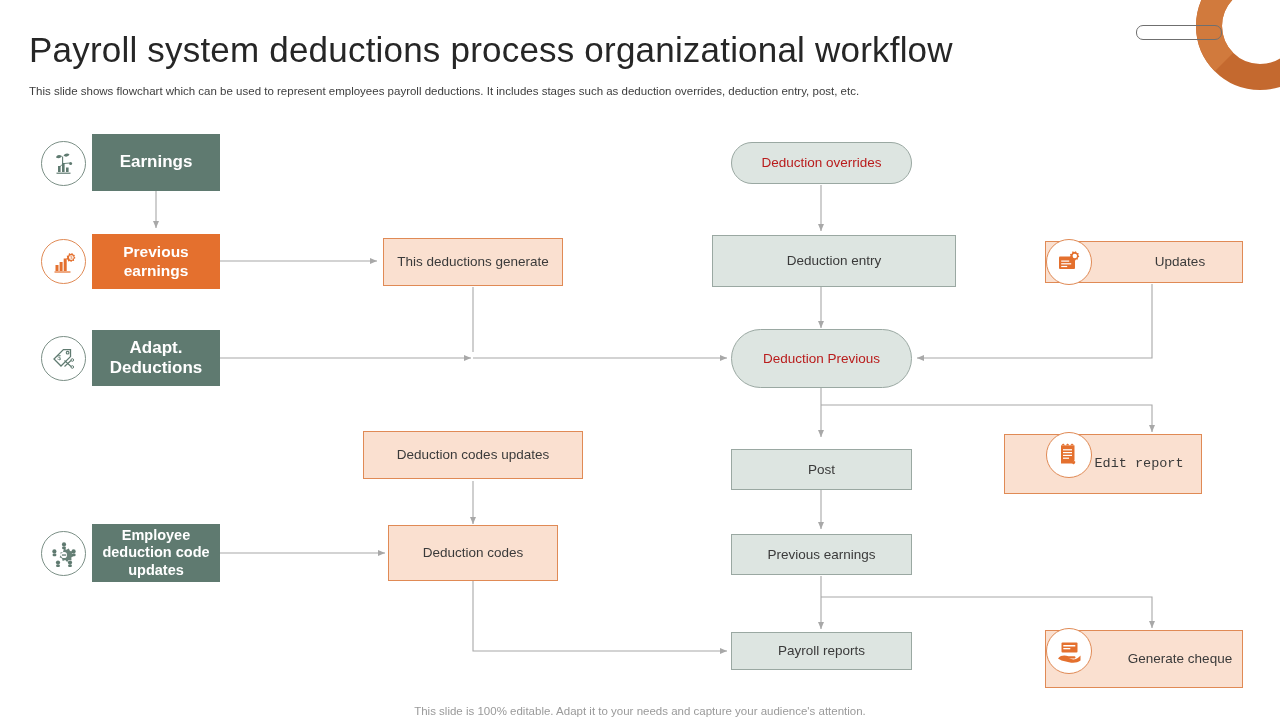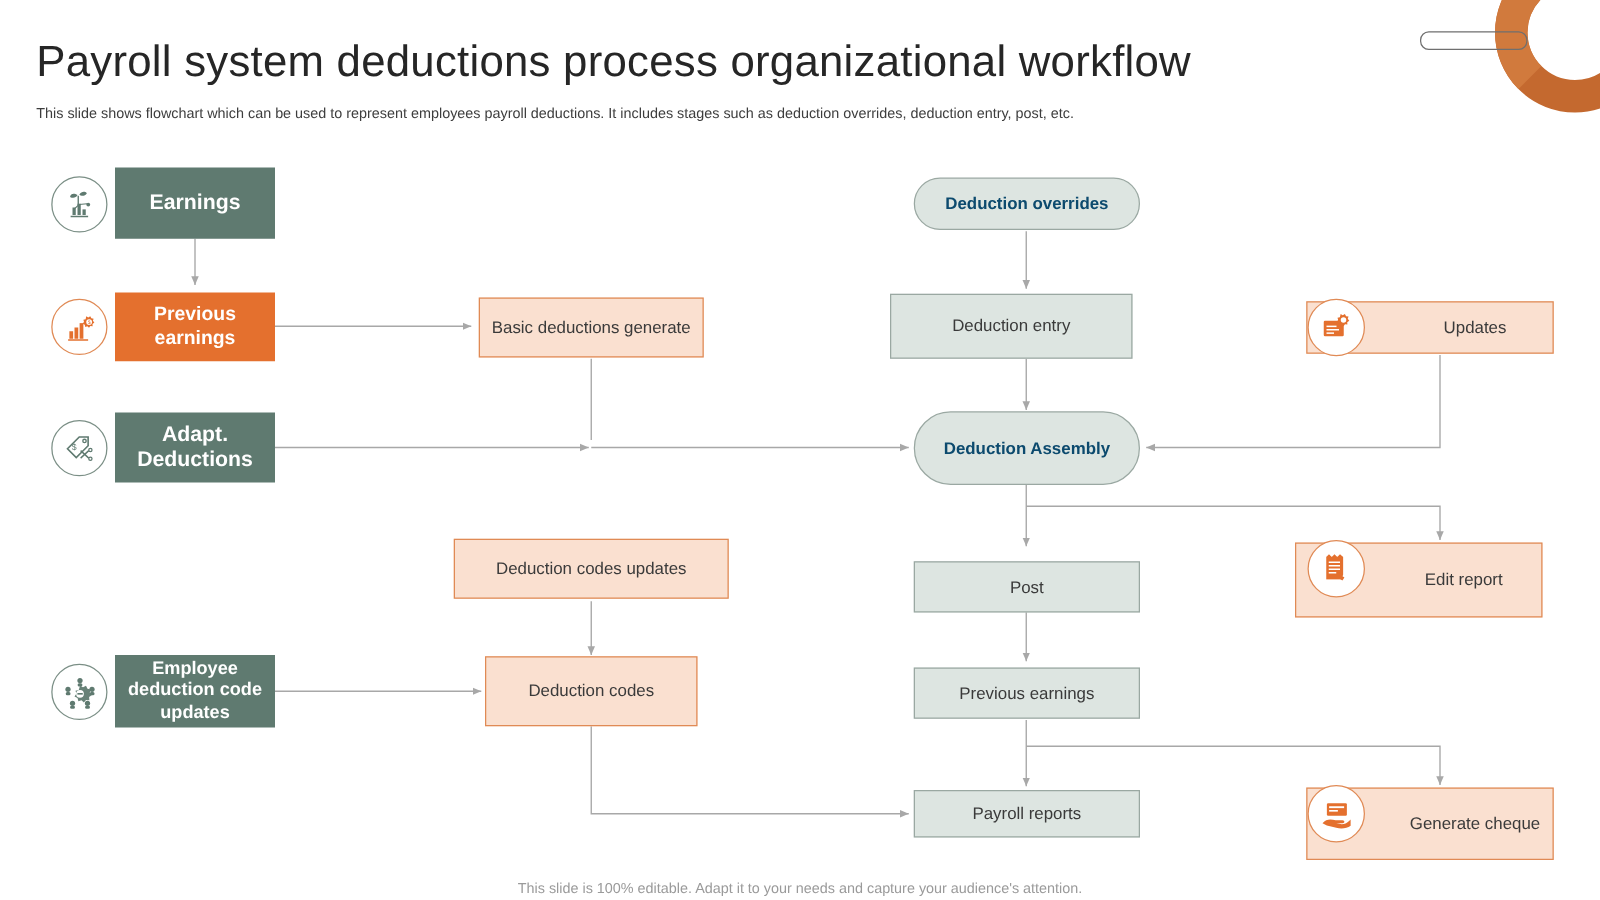--- a/index.html
+++ b/index.html
@@ -134,23 +134,22 @@
     background: #dde5e1;
     border: 1px solid #9aa8a2;
     color: #3a3a3a;
     font-size: 13.5px;
   }
   
   .node.sage-pill {
     background: #dde5e1;
     border: 1px solid #9aa8a2;
     border-radius: 999px;
-    color: #0c4a6e;
+    color: #b91c1c;
     font-size: 13.5px;
-    font-weight: bold;
   }
   
   .node.peach-bar {
     background: #fae0d0;
     border: 1px solid #e08a55;
     color: #3a3a3a;
     font-size: 13.5px;
     justify-content: center;
     padding-left: 72px;
   }
@@ -283,41 +282,41 @@
       <path d="M15 9.5 l2.4 1.3 2.4-1.2 1.2 2.4 2.6 .5 -.8 2.5 1.7 2 -2.2 1.6 .2 2.6 -2.7-.3 -1.7 2 -1.9-1.8 -2.5 .9 -.7-2.6 -2.4-1.2 1.5-2.2 -.7-2.5 2.6-.5 z" fill="#5f7a70" opacity="0.95"></path>
       <circle cx="15" cy="16" r="3.1" fill="#ffffff"></circle>
       <rect x="12.9" y="15.4" width="4.3" height="1.3" fill="#5f7a70"></rect>
     </svg>
   </div>
   <div class="node solid-green" style="left:92px; top:524px; width:128px; height:58px; font-size:14.5px;">
     <span>Employee deduction code updates</span>
   </div>
 
   <div class="node peach-rect" style="left:383px; top:238px; width:180px; height:48px;">
-    <span>Basic deductions generate</span>
+    <span>This deductions generate</span>
   </div>
 
   <div class="node peach-rect" style="left:363px; top:431px; width:220px; height:48px;">
     <span>Deduction codes updates</span>
   </div>
 
   <div class="node peach-rect" style="left:388px; top:525px; width:170px; height:56px;text-align:right;">
     <span>Deduction codes</span>
   </div>
 
   <div class="node sage-pill" style="left:731px; top:142px; width:181px; height:42px;">
     <span>Deduction overrides</span>
   </div>
 
-  <div class="node sage-rect" style="left:712px; top:235px; width:194px; height:52px;">
+  <div class="node sage-rect" style="left:712px; top:235px; width:244px; height:52px;">
     <span>Deduction entry</span>
   </div>
 
   <div class="node sage-pill" style="left:731px; top:329px; width:181px; height:59px;">
-    <span>Deduction Assembly</span>
+    <span>Deduction Previous</span>
   </div>
 
   <div class="node sage-rect" style="left:731px; top:437px; width:181px; height:41px;margin-top:12px;">
     <span>Post</span>
   </div>
 
   <div class="node sage-rect" style="left:731px; top:534px; width:181px; height:41px;">
     <span>Previous earnings</span>
   </div>
 
@@ -332,21 +331,21 @@
     <svg width="28" height="28" viewBox="0 0 28 28">
       <rect x="4" y="8.5" width="16" height="12.5" rx="1" fill="#e4702e"></rect>
       <rect x="6.2" y="12.5" width="8" height="1.2" fill="#ffffff"></rect>
       <rect x="6.2" y="15.2" width="10" height="1.2" fill="#ffffff"></rect>
       <rect x="6.2" y="17.9" width="6" height="1.2" fill="#ffffff"></rect>
       <path d="M17.5 3.2 l1.7 .9 1.7-.9 1 1.7 1.9 .3 -.6 1.8 1.2 1.5 -1.6 1.2 .1 1.9 -1.9-.2 -1.2 1.5 -1.4-1.3 -1.8 .7 -.5-1.9 -1.7-.9 1.1-1.6 -.5-1.8 1.9-.3 z" fill="#e4702e"></path>
       <circle cx="19.8" cy="8" r="2.2" fill="#ffffff"></circle>
     </svg>
   </div>
 
-  <div class="node peach-bar" style="left:1036px; top:434px; width:198px; height:60px;">
+  <div class="node peach-bar" style="left:1004px; top:434px; width:198px; height:60px;font-family:Liberation Mono, monospace;">
     <span>Edit report</span>
   </div>
   <div class="icon-circle orange-outline" style="left:1046px; top:432px; width:46px; height:46px;">
     <svg width="28" height="28" viewBox="0 0 28 28">
       <rect x="6" y="4.5" width="13.5" height="18" fill="#e4702e"></rect>
       <rect x="8" y="8.2" width="9" height="1.2" fill="#ffffff"></rect>
       <rect x="8" y="11" width="9" height="1.2" fill="#ffffff"></rect>
       <rect x="8" y="13.8" width="9" height="1.2" fill="#ffffff"></rect>
       <rect x="8" y="16.6" width="6" height="1.2" fill="#ffffff"></rect>
       <path d="M6 4.5 l2.2 -2.1 2.2 2.1 2.2-2.1 2.2 2.1 2.2-2.1 2.5 2.1 z" fill="#e4702e"></path>

